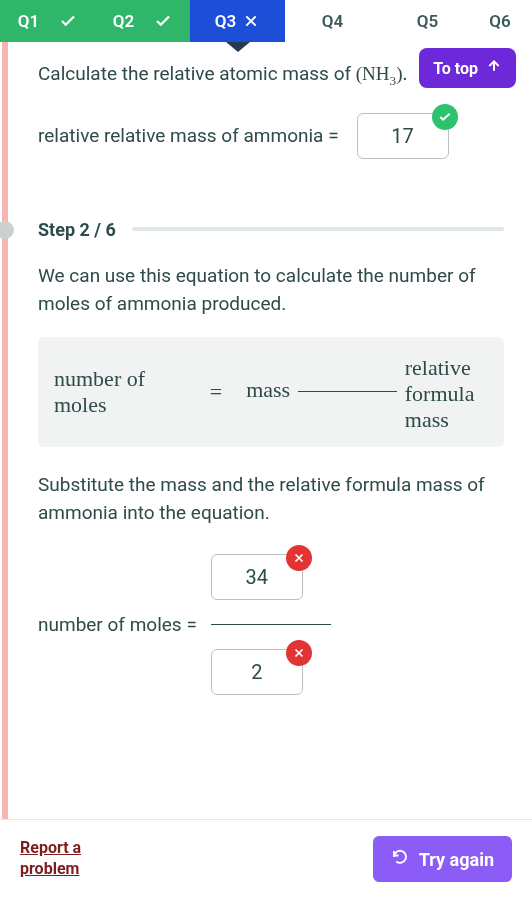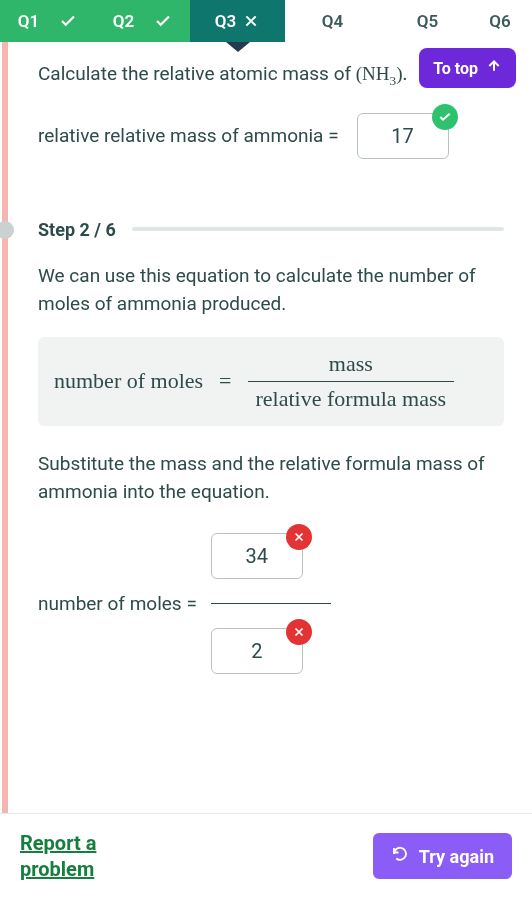--- a/index.html
+++ b/index.html
@@ -22,21 +22,21 @@
     align-items: center;
     justify-content: center;
     gap: 6px;
     font-weight: 600;
     font-size: 17px;
     color: #3c5a5a;
     cursor: pointer;
     position: relative;
   }
   .tab.correct { background: #2fb66a; color: #fff; gap: 20px; }
-  .tab.wrong { background: #0f766e; color: #fff; }
+  .tab.wrong { background: #1d4ed8; color: #fff; }
   .tab.wrong::after {
     content: "";
     position: absolute;
     bottom: -10px;
     left: 50%;
     transform: translateX(-50%);
     border-left: 12px solid transparent;
     border-right: 12px solid transparent;
     border-top: 10px solid #263a52;
   }
@@ -79,21 +79,21 @@
   .step-head .line { flex:1; height:4px; background:#dfe6e6; border-radius:2px; }
   .p2 { color:#2e4a4a; font-size:19px; line-height:1.5; margin-bottom:18px; }
   .eqn-block {
     background:#f1f3f3; border-radius:6px;
     padding: 14px 16px;
     font-family: Georgia, "Times New Roman", serif;
     font-size: 22px; color:#2e4a4a;
     display:flex; align-items:center; gap:16px;
     margin-bottom: 24px;
   }
-  .frac { display:inline-flex; flex-direction:column; align-items:center; }
+  .frac { display:inline-flex; flex-direction:row; align-items:center; }
   .frac .top { padding: 0 8px 4px 8px; }
   .frac .line2 { width:100%; border-top:1.5px solid #2e4a4a; }
   .frac .bot { padding: 4px 8px 0 8px; }
   .row2 { display:flex; align-items:center; gap:14px; margin-top: 26px; }
   .row2 .lbl { color:#2e4a4a; font-size:19px; }
   .frac2 { display:flex; flex-direction:column; align-items:flex-start; gap:24px; }
   .frac2 .hline { width:120px; border-top:1.5px solid #2e4a4a; }
   .to-top {
     position:absolute; top:48px; right:16px;
     background:#6d28d9; color:#fff; font-weight:700;
@@ -102,21 +102,21 @@
     font-size:16px; cursor:pointer;
   }
   .footer {
     position:absolute; bottom:0; left:0; right:0;
     border-top:1px solid #e3e8e8;
     padding: 16px 20px;
     display:flex; align-items:center; justify-content:space-between;
     background:#fff;
   }
   .report {
-    color:#15803d; font-size:20px; font-weight:700;
+    color:#7f1d1d; font-size:16px; font-weight:700;
     text-decoration: underline; line-height:1.3;
     cursor:pointer;
   }
   .try-again {
     background:#8b5cf6; color:#fff; font-weight:700;
     border-radius:6px; padding:12px 18px;
     display:flex; align-items:center; gap:10px;
     font-size:18px; cursor:pointer;
   }
 </style>

